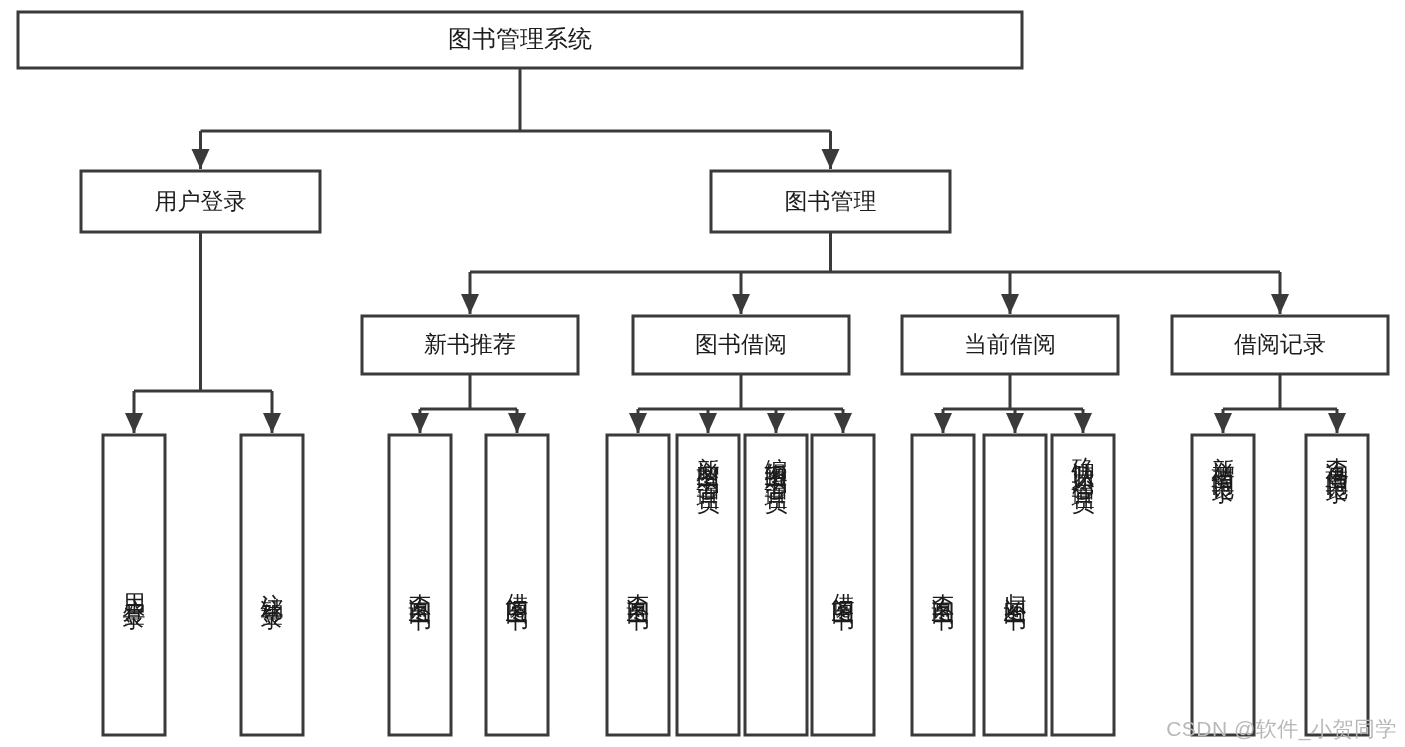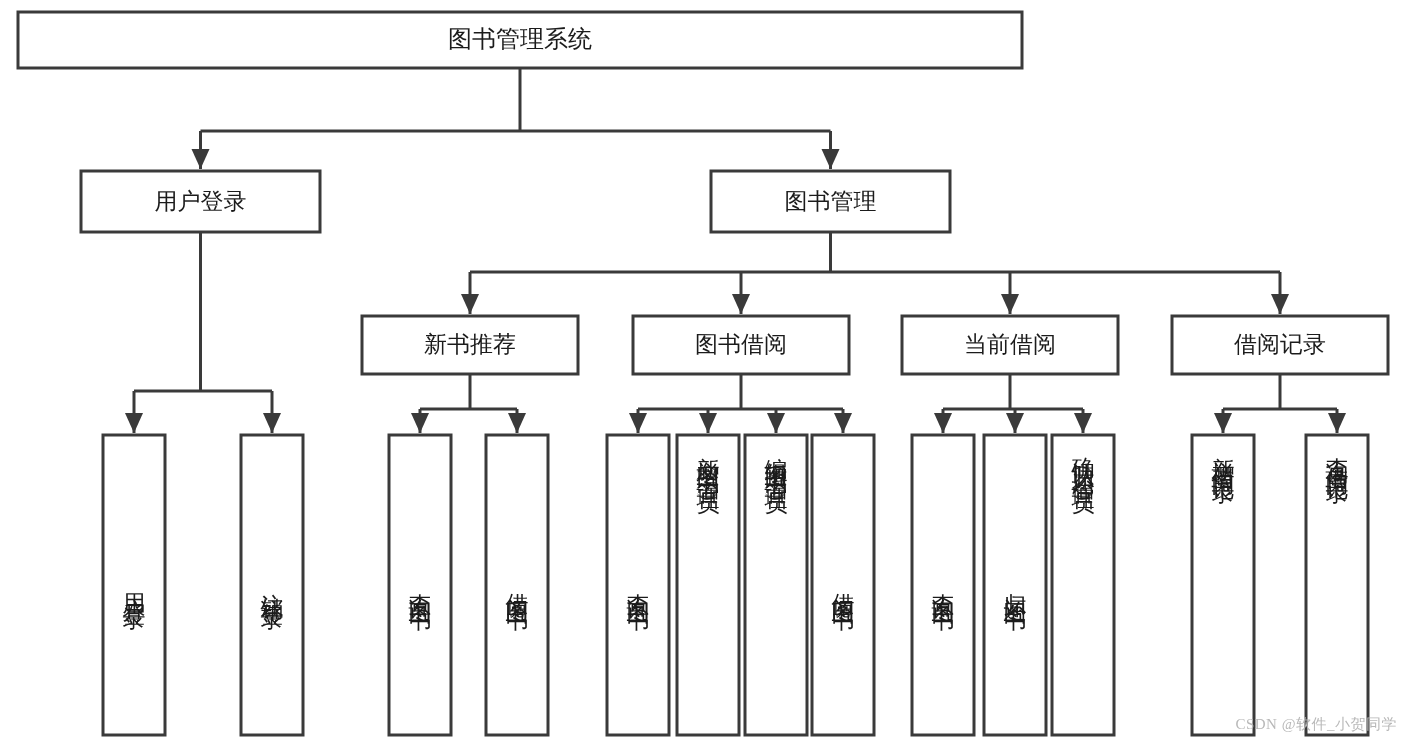--- a/index.html
+++ b/index.html
@@ -62,23 +62,23 @@
     font-family: "Liberation Sans", "DejaVu Sans", sans-serif;
     font-size: 23px;
     color: #1b1b1b;
     line-height: 1;
     letter-spacing: 5px;
     white-space: nowrap;
   }
   #watermark {
     position: absolute;
     right: 8px;
-    bottom: 13px;
-    font-family: Liberation Serif, serif;
-    font-size: 15px;
+    bottom: 4px;
+    font-family: Liberation Sans, sans-serif;
+    font-size: 21px;
     color: #b8b8b8;
     letter-spacing: 0.5px;
     white-space: nowrap;
   }
 </style>
 </head>
 <body>
 
 <div id="diagram-root">
 

